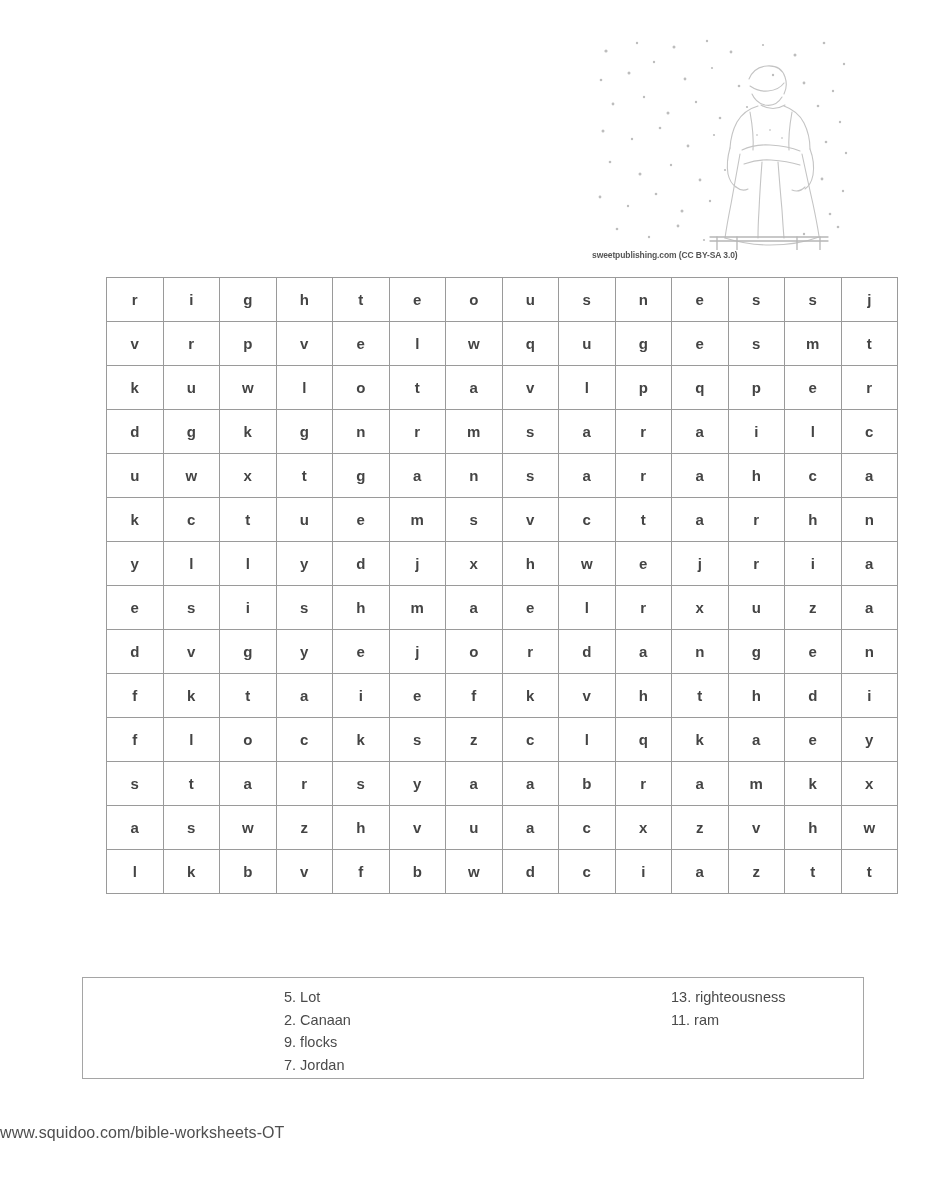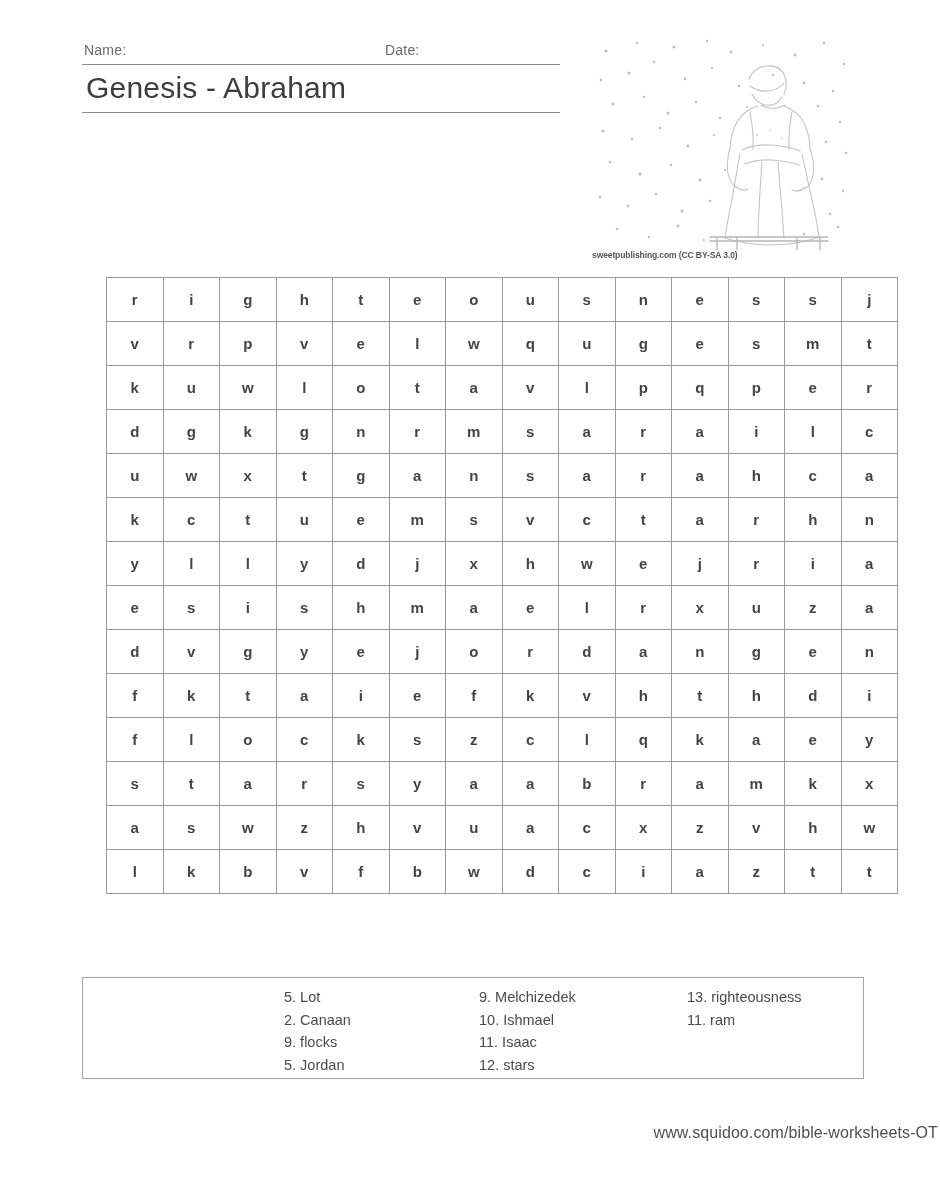--- a/index.html
+++ b/index.html
@@ -118,55 +118,44 @@
     width: 100%;
     height: 100%;
   }
   .wordcol {
     position: absolute;
     top: 8px;
   }
   .wordcol.c0 { left: 9px; }
   .wordcol.c1 { left: 201px; }
   .wordcol.c2 { left: 396px; }
-  .wordcol.c3 { left: 588px; margin-left: 16px; }
+  .wordcol.c3 { left: 588px; }
   .worditem {
     font-size: 14.5px;
     color: #4a4a4a;
     line-height: 22.5px;
     white-space: nowrap;
   }
 
   
   .footer {
     position: absolute;
     left: 0;
     top: 1124px;
     width: 894px;
-    text-align: right;
     font-size: 16px;
     color: #4f4f4f;
     letter-spacing: .1px;
-    margin-left: 44px;
   }
 </style>
 </head>
 <body>
 
 <div class="page">
 
-  <div class="header">
-    <div class="namedate-row">
-      <span class="lbl-name">Name:</span>
-      <span class="lbl-date">Date:</span>
-    </div>
-    <div class="rule"></div>
-    <div class="title">Genesis - Abraham</div>
-    <div class="rule"></div>
-  </div>
 
   <div class="illus">
     <svg width="262" height="216" viewBox="0 0 262 216" xmlns="http://www.w3.org/2000/svg">
       <g fill="#bdbdbd">
         <circle cx="14" cy="17" r="1.6"></circle>
           <circle cx="45" cy="9" r="1.2"></circle>
           <circle cx="82" cy="13" r="1.5"></circle>
         <circle cx="115" cy="7" r="1.2"></circle>
           <circle cx="139" cy="18" r="1.4"></circle>
           <circle cx="171" cy="11" r="1.1"></circle>
@@ -485,27 +474,21 @@
         </tbody>
     </table>
   </div>
 
   <div class="wordbox">
     <div class="wordcols" id="word-columns">
         <div class="wordcol c1">
           <div class="worditem">5. Lot</div>
           <div class="worditem">2. Canaan</div>
           <div class="worditem">9. flocks</div>
-          <div class="worditem">5. Jordan</div>
-        </div>
-        <div class="wordcol c2">
-          <div class="worditem">9. Melchizedek</div>
-          <div class="worditem">10. Ishmael</div>
-          <div class="worditem">11. Isaac</div>
-          <div class="worditem">12. stars</div>
+          <div class="worditem">7. Jordan</div>
         </div>
         <div class="wordcol c3">
           <div class="worditem">13. righteousness</div>
           <div class="worditem">11. ram</div>
         </div>
       </div>
   </div>
 
   <div class="footer">www.squidoo.com/bible-worksheets-OT</div>
 

